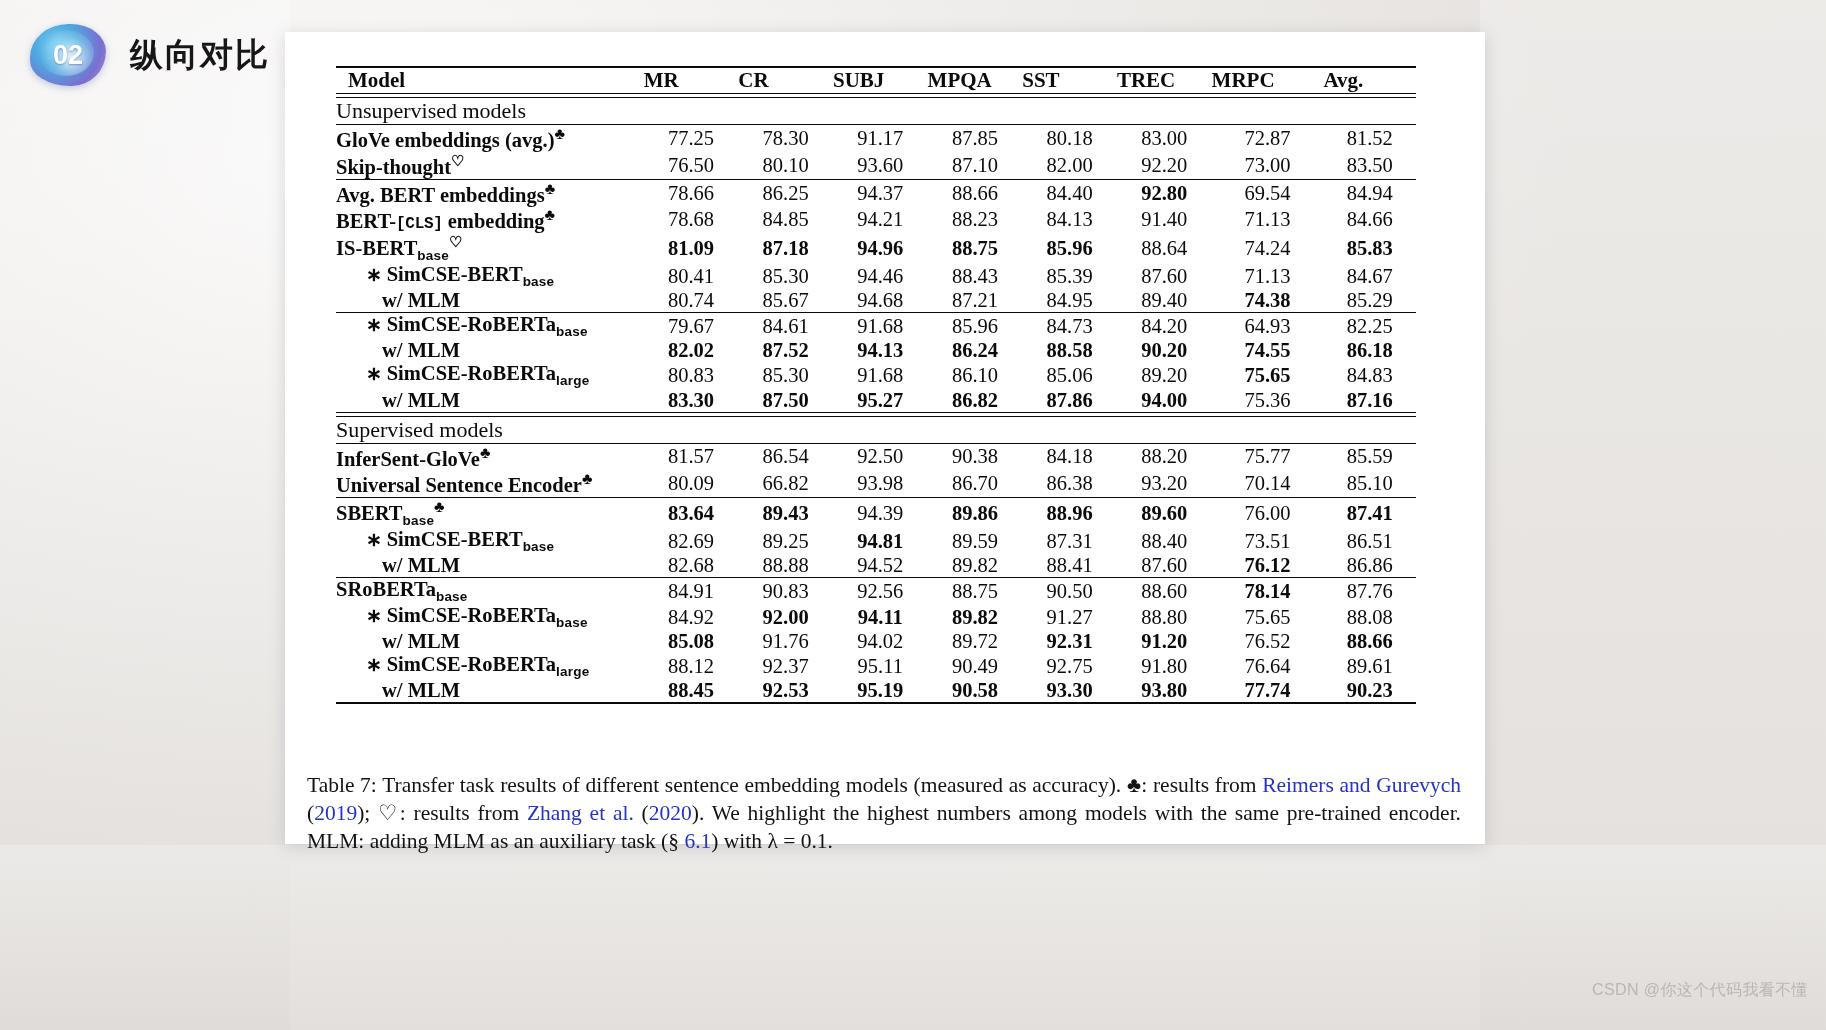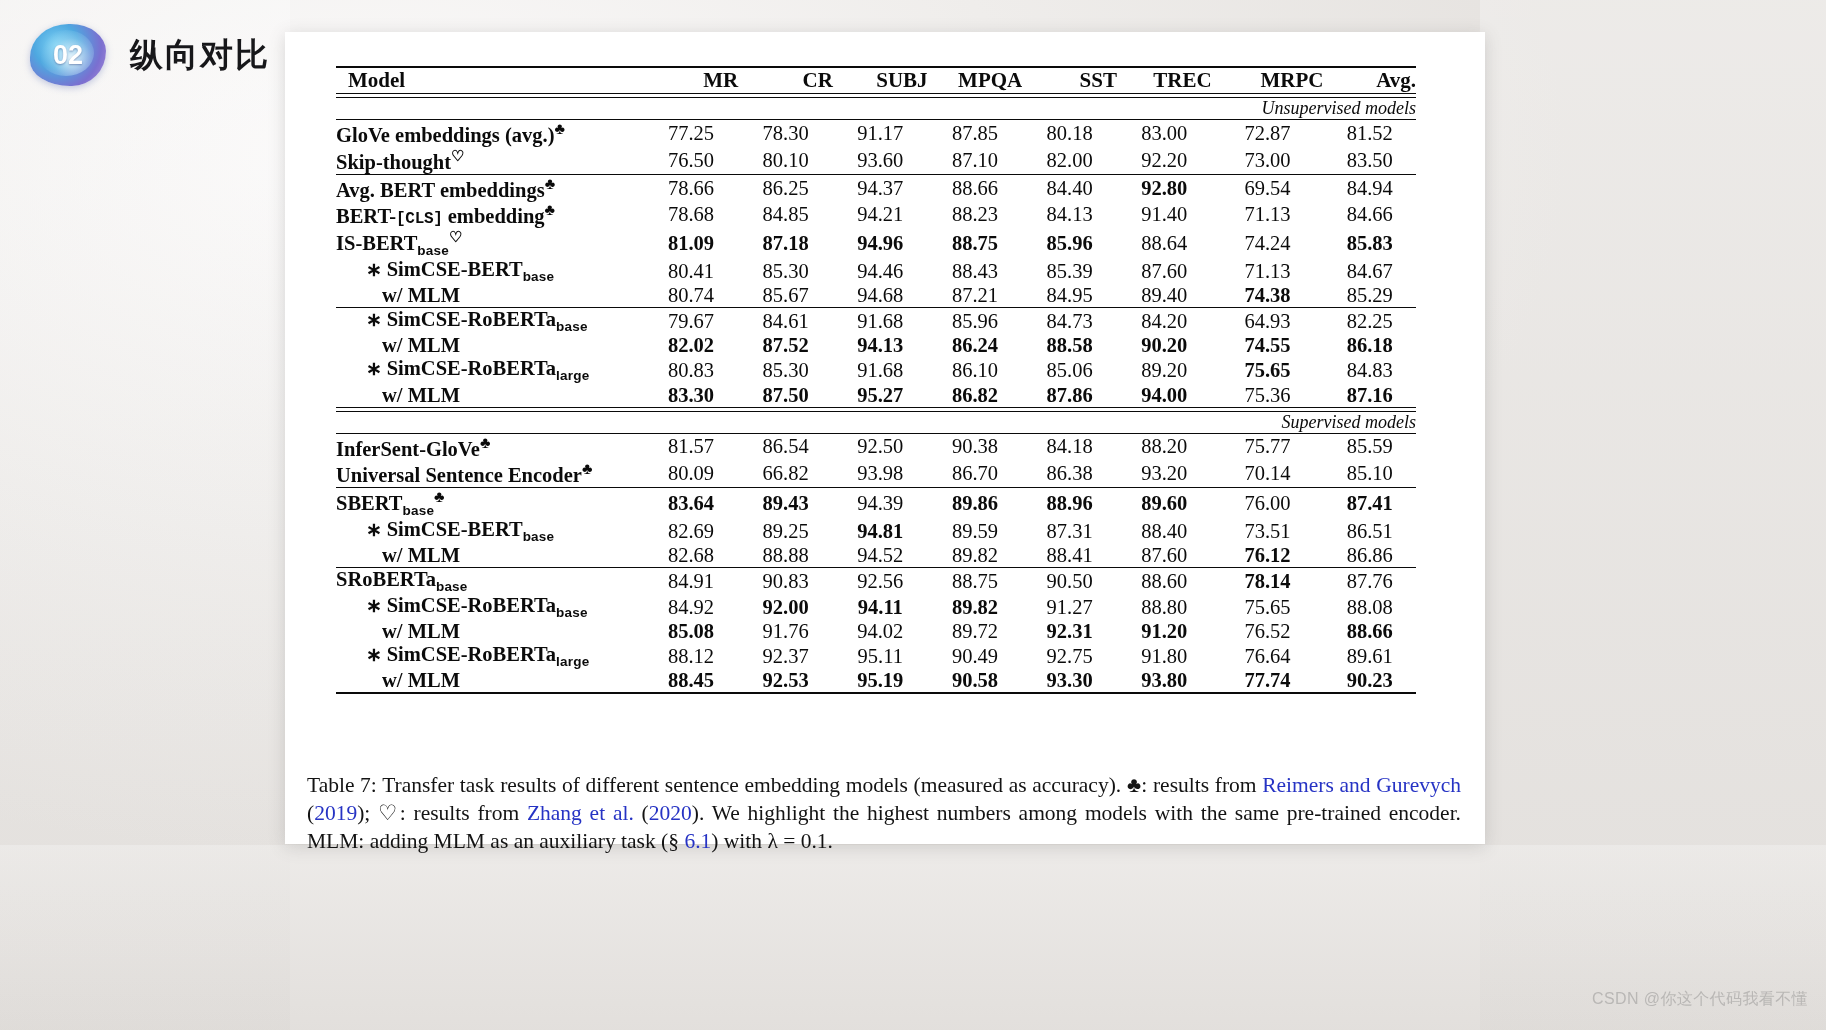--- a/index.html
+++ b/index.html
@@ -74,21 +74,21 @@
     margin: 0 auto;
     width: 1080px;
     table-layout: fixed;
     font-size: 20.5px;
     color: #0b0b0b;
   }
   table.restab td, table.restab th { padding: 0; }
   th.colh {
     font-weight: bold;
     font-size: 21px;
-    text-align: right;
+    text-align: left;
     padding: 9px 0 9px 0;
     white-space: nowrap;
   }
   th.colh.model { text-align: left; padding-left: 12px; }
   col.cmodel { width: 286px; }
   col.cnum   { width: 88px; }
   col.cmrpc  { width: 104px; }
   col.cavg   { width: 86px; }
 
   tr.rule-top td { border-top: 2.6px solid #0a0a0a; height: 0; padding: 0; }
@@ -104,23 +104,22 @@
   td.cell.b { font-weight: bold; }
   td.name {
     text-align: left;
     padding: 1.5px 0 1.5px 14px;
     white-space: nowrap;
     font-weight: bold;
   }
   td.name.indent { padding-left: 30px; }
   td.name.indent2 { padding-left: 46px; }
   td.sectionhead {
-    text-align: right;
-    font-style: italic;
-    font-size: 18px;
+    text-align: left;
+    font-size: 22px;
     padding: 9px 0 9px 0;
   }
   .sub { font-size: 13.5px; vertical-align: sub; font-family: "Liberation Sans", sans-serif; letter-spacing: .2px; }
   .clubs { font-size: 16px; vertical-align: super; }
   .heartsup { font-size: 15px; vertical-align: super; }
   .mono { font-family: "Liberation Mono", monospace; font-size: 16px; letter-spacing: -.3px; }
   .star { font-size: 19px; }
 
   #caption {
     position: absolute;
@@ -131,21 +130,21 @@
     color: #131313;
     text-align: justify;
     padding: 0 10px;
     box-sizing: border-box;
   }
   #caption .lnk { color: #2633c4; }
   #caption .math { font-family: "Liberation Serif", serif; }
 
   #watermark {
     position: absolute;
-    right: 18px; bottom: 20px;
+    right: 18px; bottom: 29px;
     font-family: "Liberation Sans", sans-serif;
     font-size: 16px;
     color: #b9b7b5;
     letter-spacing: .4px;
   }
 </style>
 </head>
 <body>
 
 <div id="root">

